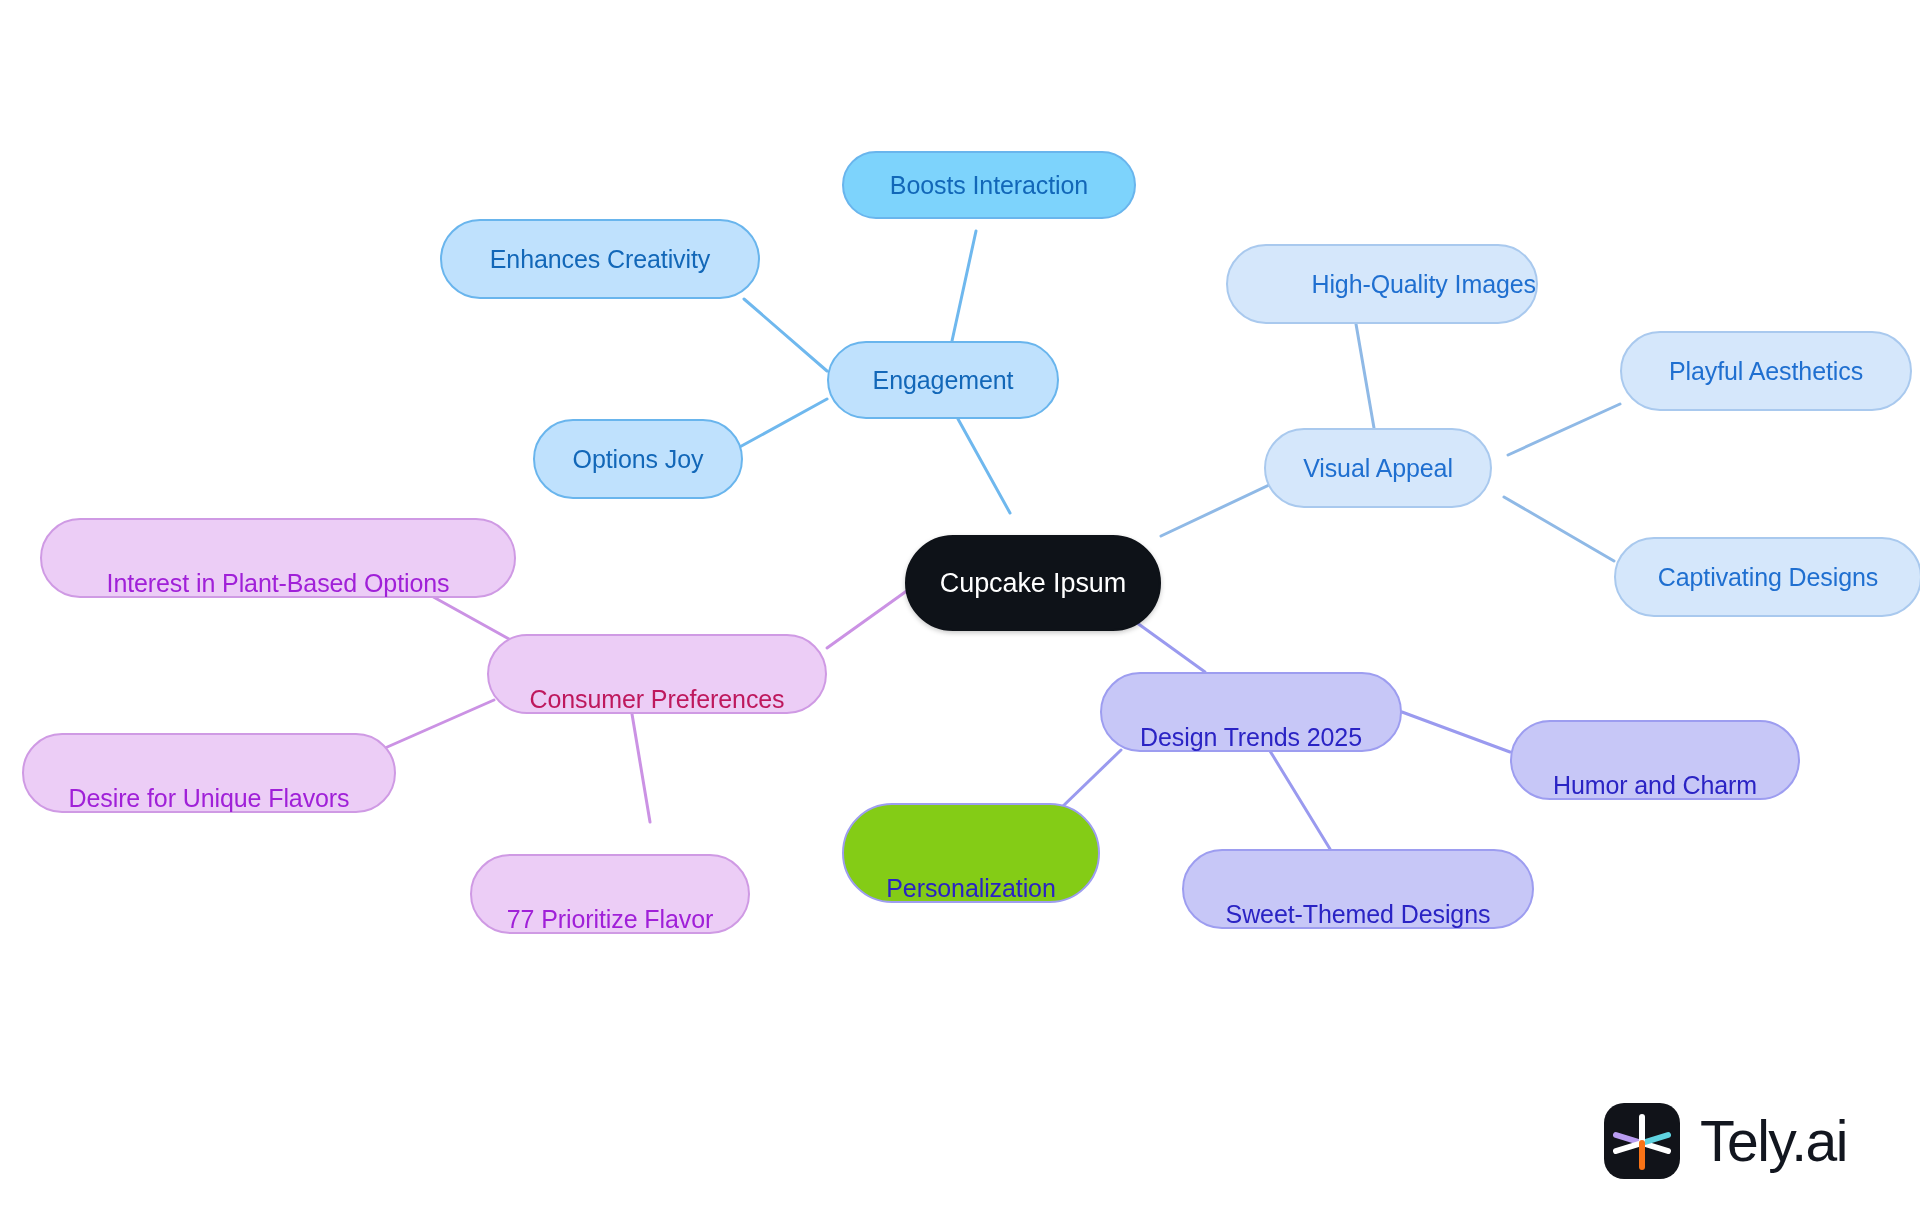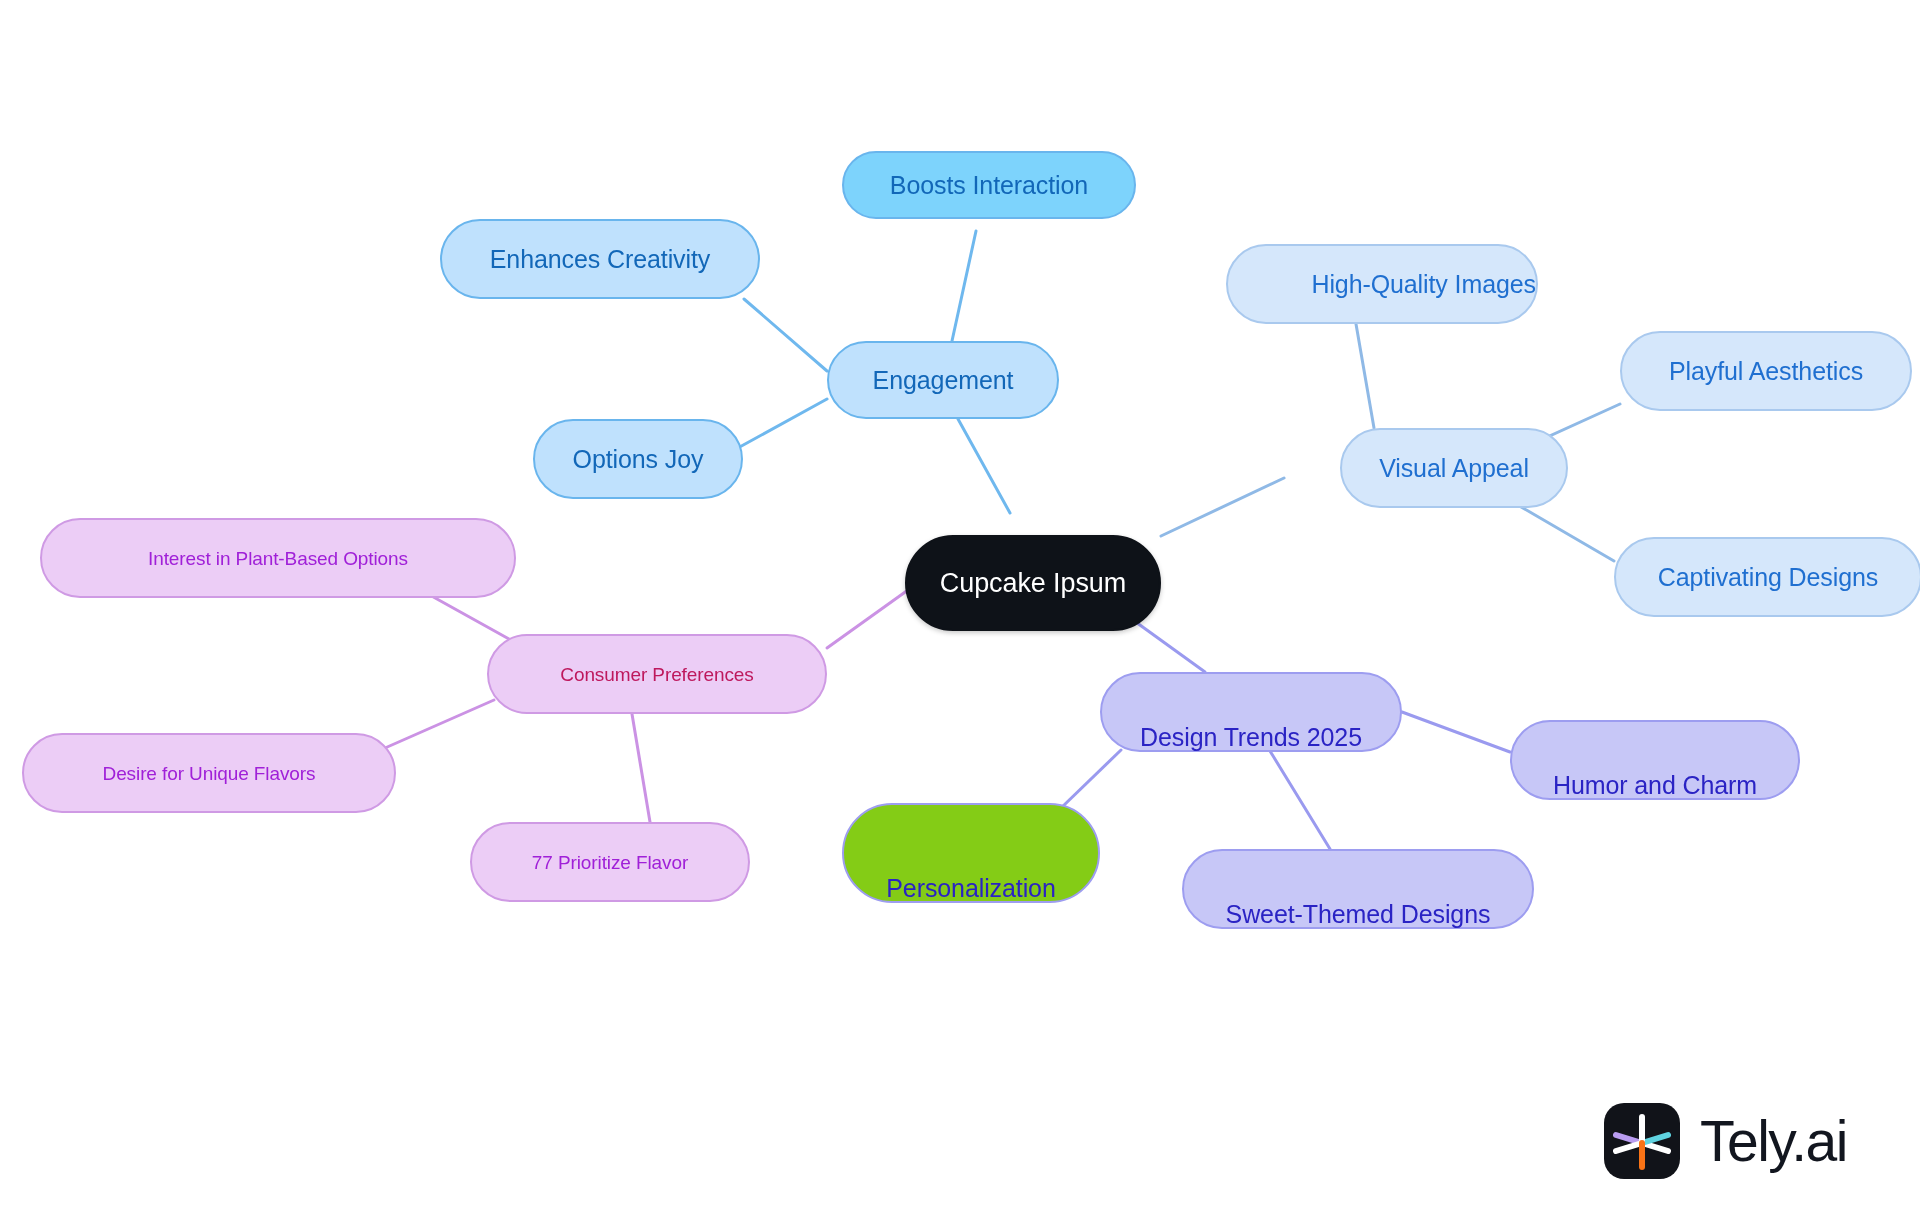--- a/index.html
+++ b/index.html
@@ -84,21 +84,22 @@
     color: #2a23c4;
     font-size: 25px;
     align-items: flex-end;
   }
 
   
   .node.b-consumer {
     background: #eccdf6;
     border-color: #cf9ae4;
     color: #a020d8;
-    font-size: 19px;
+    font-size: 25px;
+    align-items: flex-end;
   }
 
   
   #logo {
     position: absolute;
     left: 1604px;
     top: 1095px;
     width: 286px;
     height: 92px;
     display: flex;
@@ -155,21 +156,21 @@
       </div>
       <div class="node b-engagement" style="left: 842px; top: 151px; width: 294px; height: 68px; background: #7dd3fc; border-color: rgb(105, 181, 237); color: rgb(18, 103, 184);">
         <span class="node-label">Boosts Interaction</span>
       </div>
       <div class="node b-engagement" style="left: 440px; top: 219px; width: 320px; height: 80px; background: rgb(191, 225, 253); border-color: rgb(105, 181, 237); color: rgb(18, 103, 184);">
         <span class="node-label">Enhances Creativity</span>
       </div>
       <div class="node b-engagement" style="left: 533px; top: 419px; width: 210px; height: 80px; background: rgb(191, 225, 253); border-color: rgb(105, 181, 237); color: rgb(18, 103, 184);">
         <span class="node-label">Options Joy</span>
       </div>
-      <div class="node b-visual" style="left: 1340px; top: 428px; width: 228px; height: 80px; background: rgb(213, 231, 251); border-color: rgb(169, 201, 238); color: rgb(31, 111, 208);">
+      <div class="node b-visual" style="left: 1264px; top: 428px; width: 228px; height: 80px; background: rgb(213, 231, 251); border-color: rgb(169, 201, 238); color: rgb(31, 111, 208);">
         <span class="node-label">Visual Appeal</span>
       </div>
       <div class="node b-visual" style="left: 1226px; top: 244px; width: 312px; height: 80px; background: rgb(213, 231, 251); border-color: rgb(169, 201, 238); color: rgb(31, 111, 208); justify-content: flex-end;">
         <span class="node-label">High-Quality Images</span>
       </div>
       <div class="node b-visual" style="left: 1620px; top: 331px; width: 292px; height: 80px; background: rgb(213, 231, 251); border-color: rgb(169, 201, 238); color: rgb(31, 111, 208);">
         <span class="node-label">Playful Aesthetics</span>
       </div>
       <div class="node b-visual" style="left: 1614px; top: 537px; width: 308px; height: 80px; background: rgb(213, 231, 251); border-color: rgb(169, 201, 238); color: rgb(31, 111, 208);">
         <span class="node-label">Captivating Designs</span>
@@ -188,21 +189,21 @@
       </div>
       <div class="node b-consumer" style="left: 487px; top: 634px; width: 340px; height: 80px; background: rgb(236, 205, 246); border-color: rgb(207, 154, 228); color: #be185d;">
         <span class="node-label">Consumer Preferences</span>
       </div>
       <div class="node b-consumer" style="left: 40px; top: 518px; width: 476px; height: 80px; background: rgb(236, 205, 246); border-color: rgb(207, 154, 228); color: rgb(160, 32, 216);">
         <span class="node-label">Interest in Plant-Based Options</span>
       </div>
       <div class="node b-consumer" style="left: 22px; top: 733px; width: 374px; height: 80px; background: rgb(236, 205, 246); border-color: rgb(207, 154, 228); color: rgb(160, 32, 216);">
         <span class="node-label">Desire for Unique Flavors</span>
       </div>
-      <div class="node b-consumer" style="left: 470px; top: 822px; width: 280px; height: 80px; background: rgb(236, 205, 246); border-color: rgb(207, 154, 228); color: rgb(160, 32, 216);">
+      <div class="node b-consumer" style="left: 470px; top: 854px; width: 280px; height: 80px; background: rgb(236, 205, 246); border-color: rgb(207, 154, 228); color: rgb(160, 32, 216);">
         <span class="node-label">77 Prioritize Flavor</span>
       </div>
     </div>
 
   <div id="logo">
     <div id="logo-mark">
       <svg width="76" height="76" viewBox="0 0 76 76">
         <g stroke-linecap="round">
 
           <line x1="12" y1="32" x2="38" y2="40" stroke="#b99cf0" stroke-width="6"></line>

